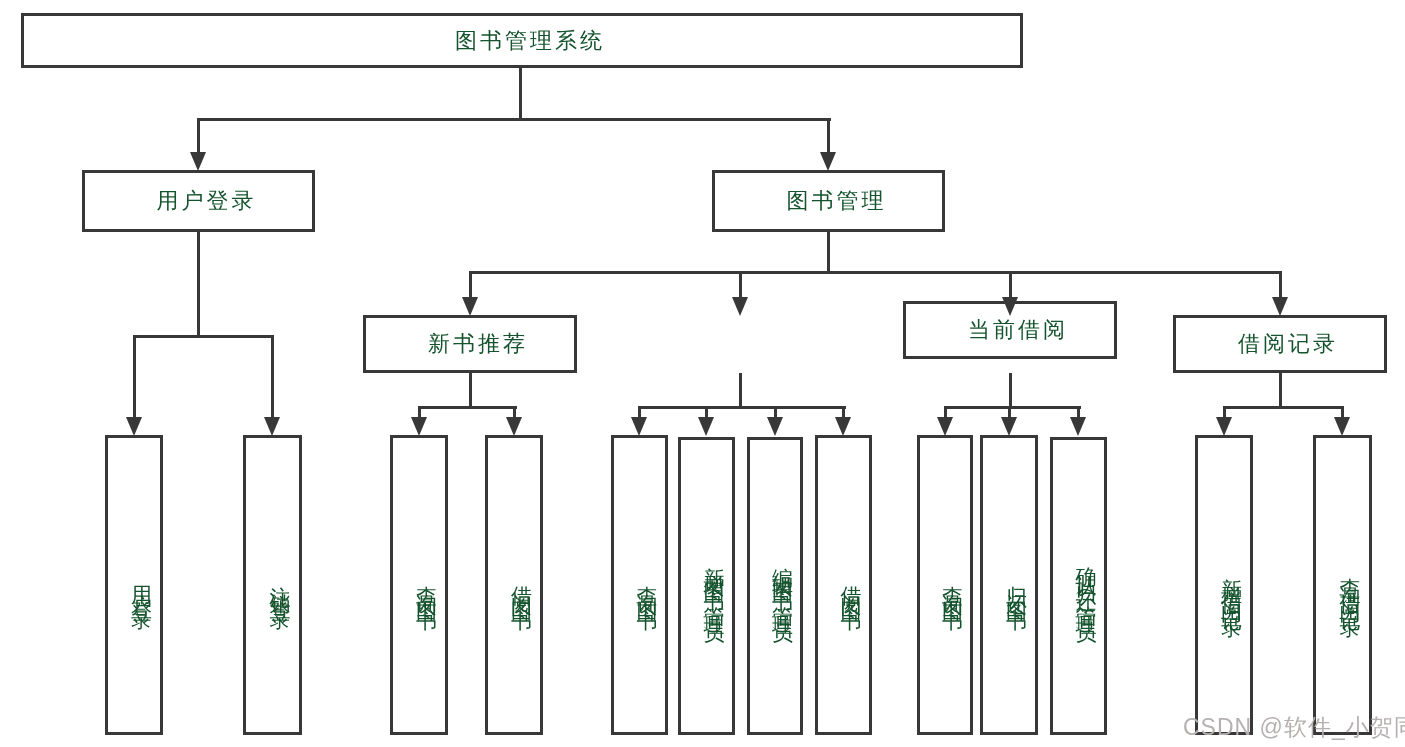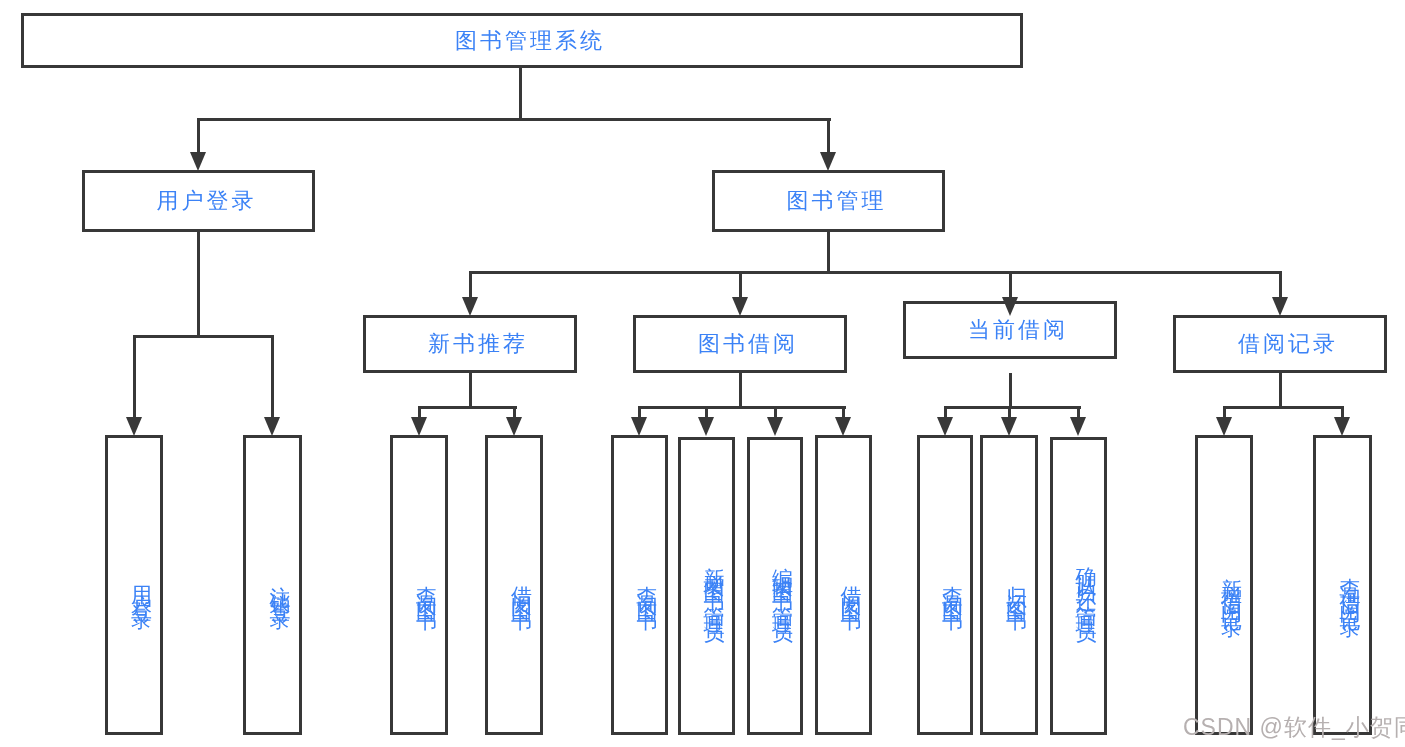--- a/index.html
+++ b/index.html
@@ -11,21 +11,21 @@
     overflow:hidden;
   }
   .node {
     position:absolute;
     box-sizing:border-box;
     border:3px solid #383838;
     background:#ffffff;
     display:flex;
     align-items:center;
     justify-content:center;
-    color:#3b82f6;
+    color:#14532d;
     padding-left:16px;
   }
   .node.h span {
     font-size:22px;
     letter-spacing:3px;
     white-space:nowrap;
   }
   .node.v span {
     writing-mode:vertical-rl;
     text-orientation:mixed;
@@ -62,23 +62,20 @@
 
   <div class="node h" style="left:82px;top:170px;width:233px;height:62px">
     <span>用户登录</span>
   </div>
   <div class="node h" style="left:363px;top:315px;width:214px;height:58px">
     <span>新书推荐</span>
   </div>
 
   <div class="node h" style="left:712px;top:170px;width:233px;height:62px">
     <span>图书管理</span>
-  </div>
-  <div class="node h" style="left:633px;top:315px;width:214px;height:58px">
-    <span>图书借阅</span>
   </div>
   <div class="node h" style="left:903px;top:301px;width:214px;height:58px">
     <span>当前借阅</span>
   </div>
   <div class="node h" style="left:1173px;top:315px;width:214px;height:58px">
     <span>借阅记录</span>
   </div>
 
   <div class="node v" style="left:105px;top:435px;width:58px;height:300px">
     <span>用户登录</span>

